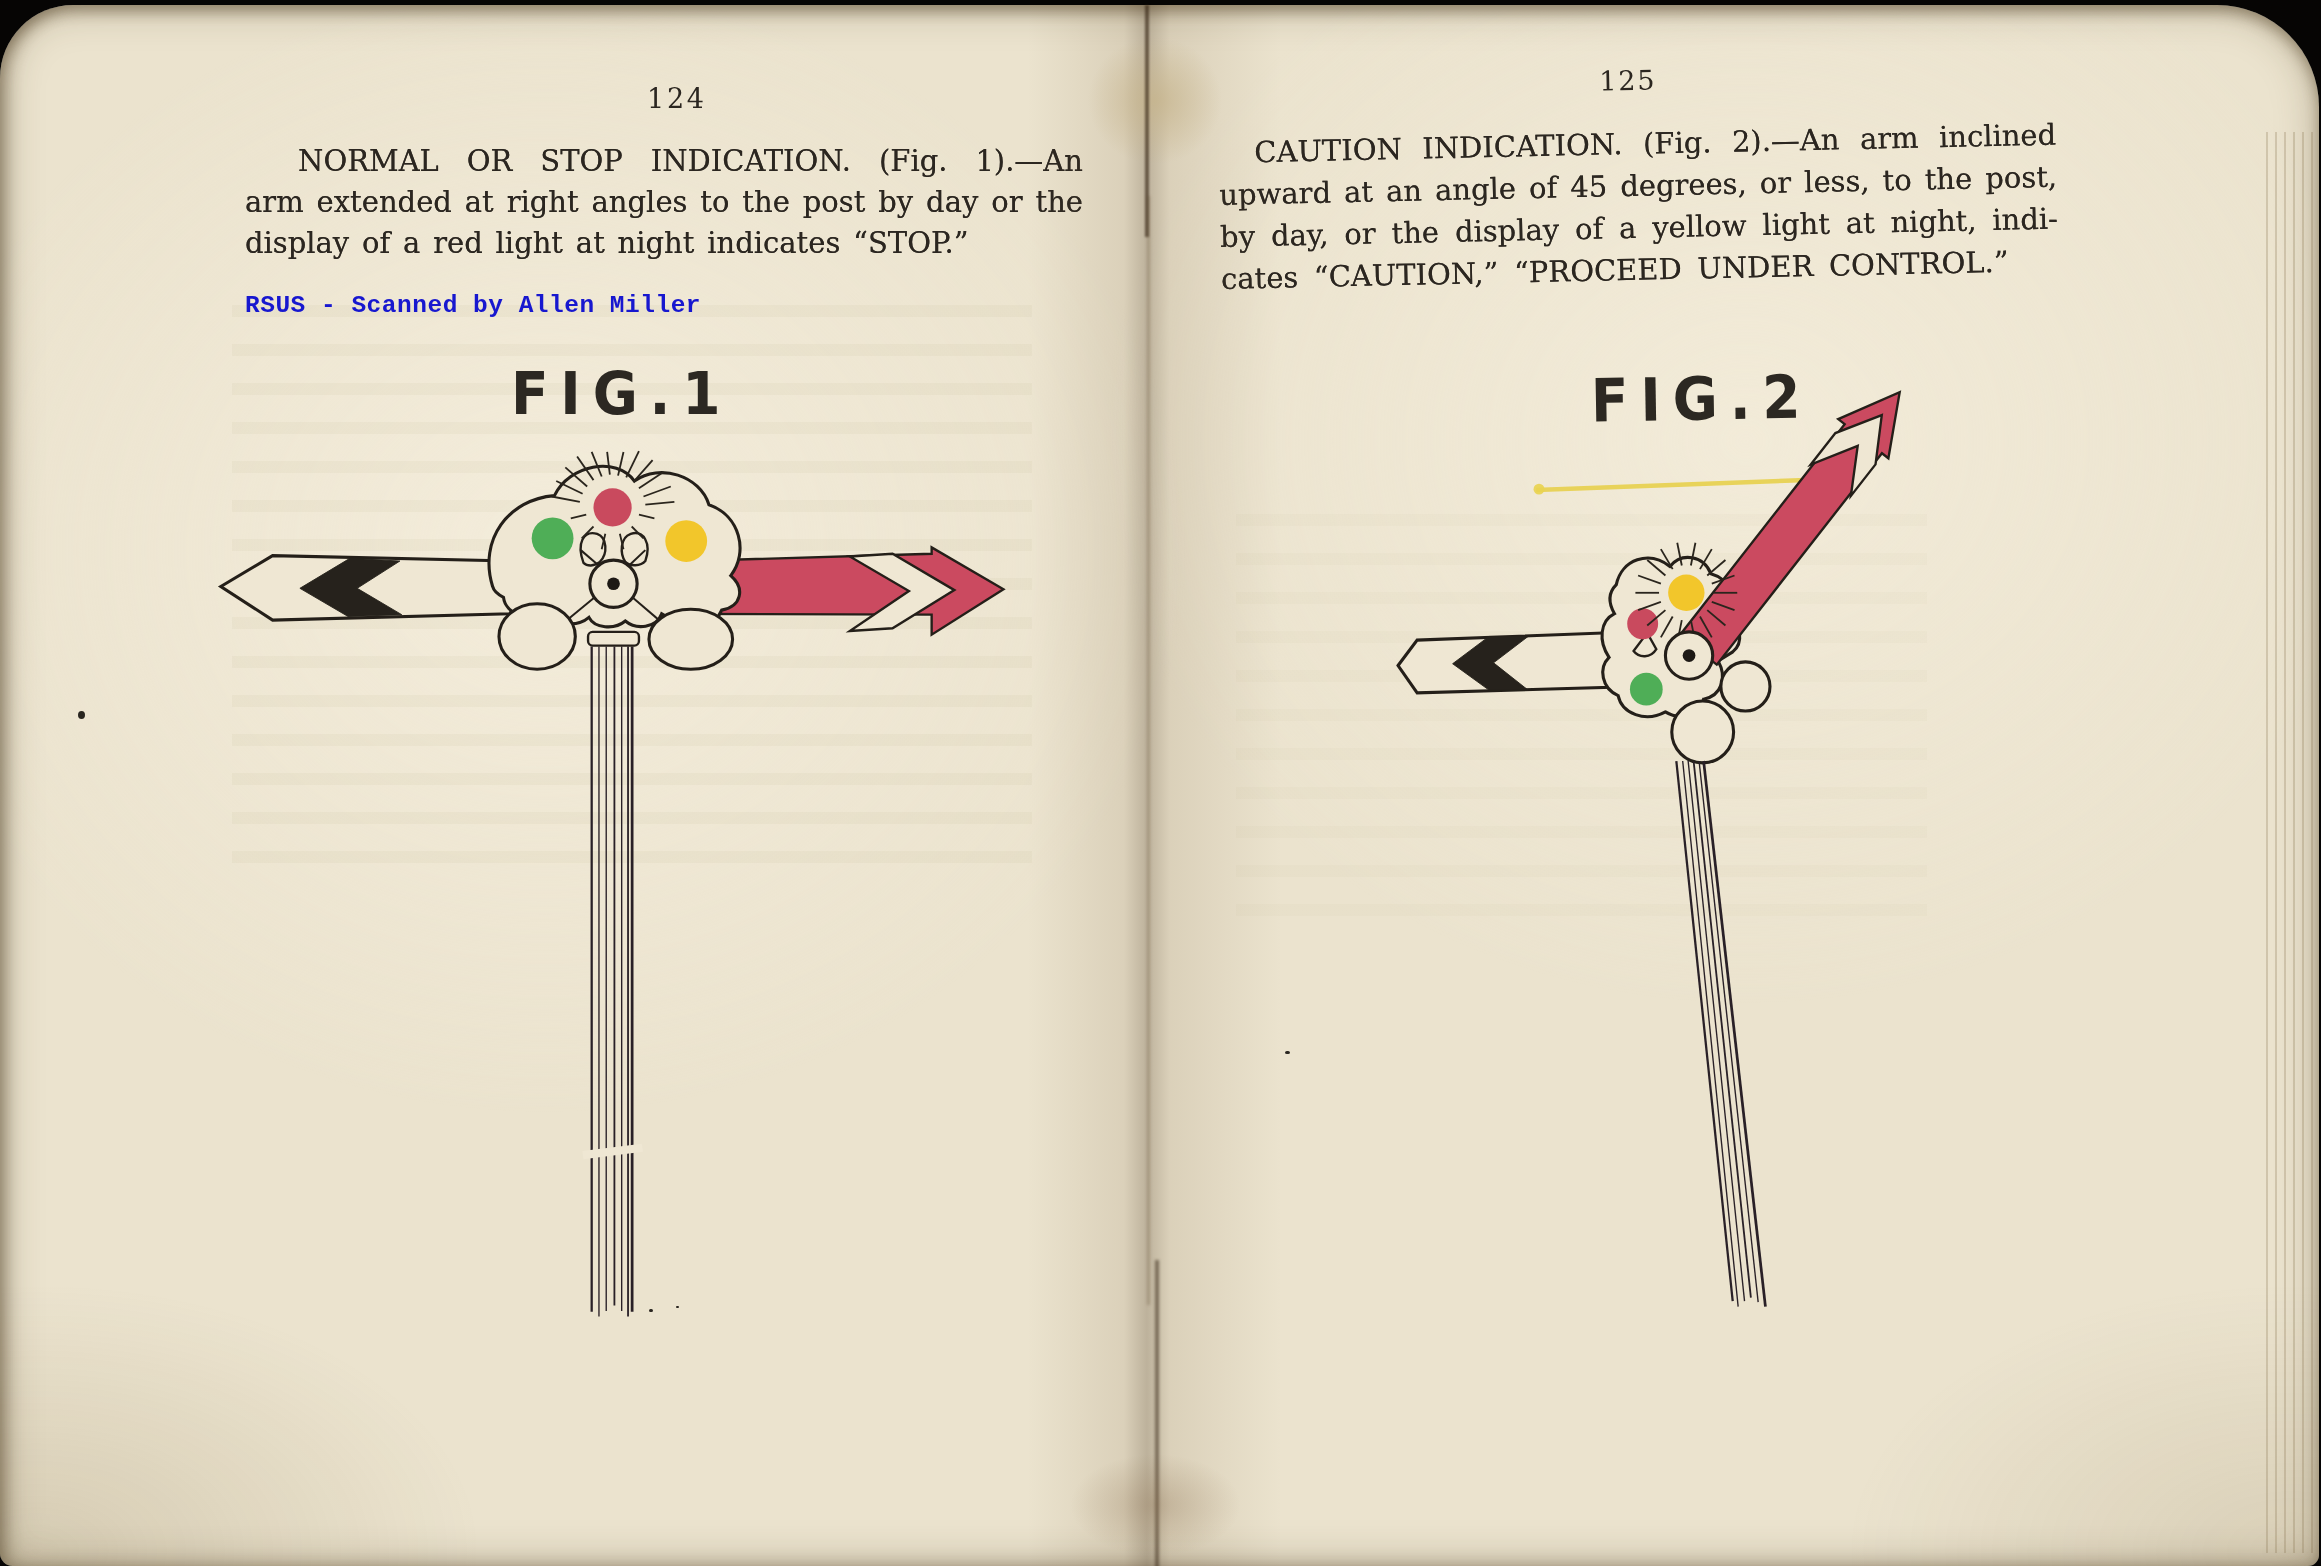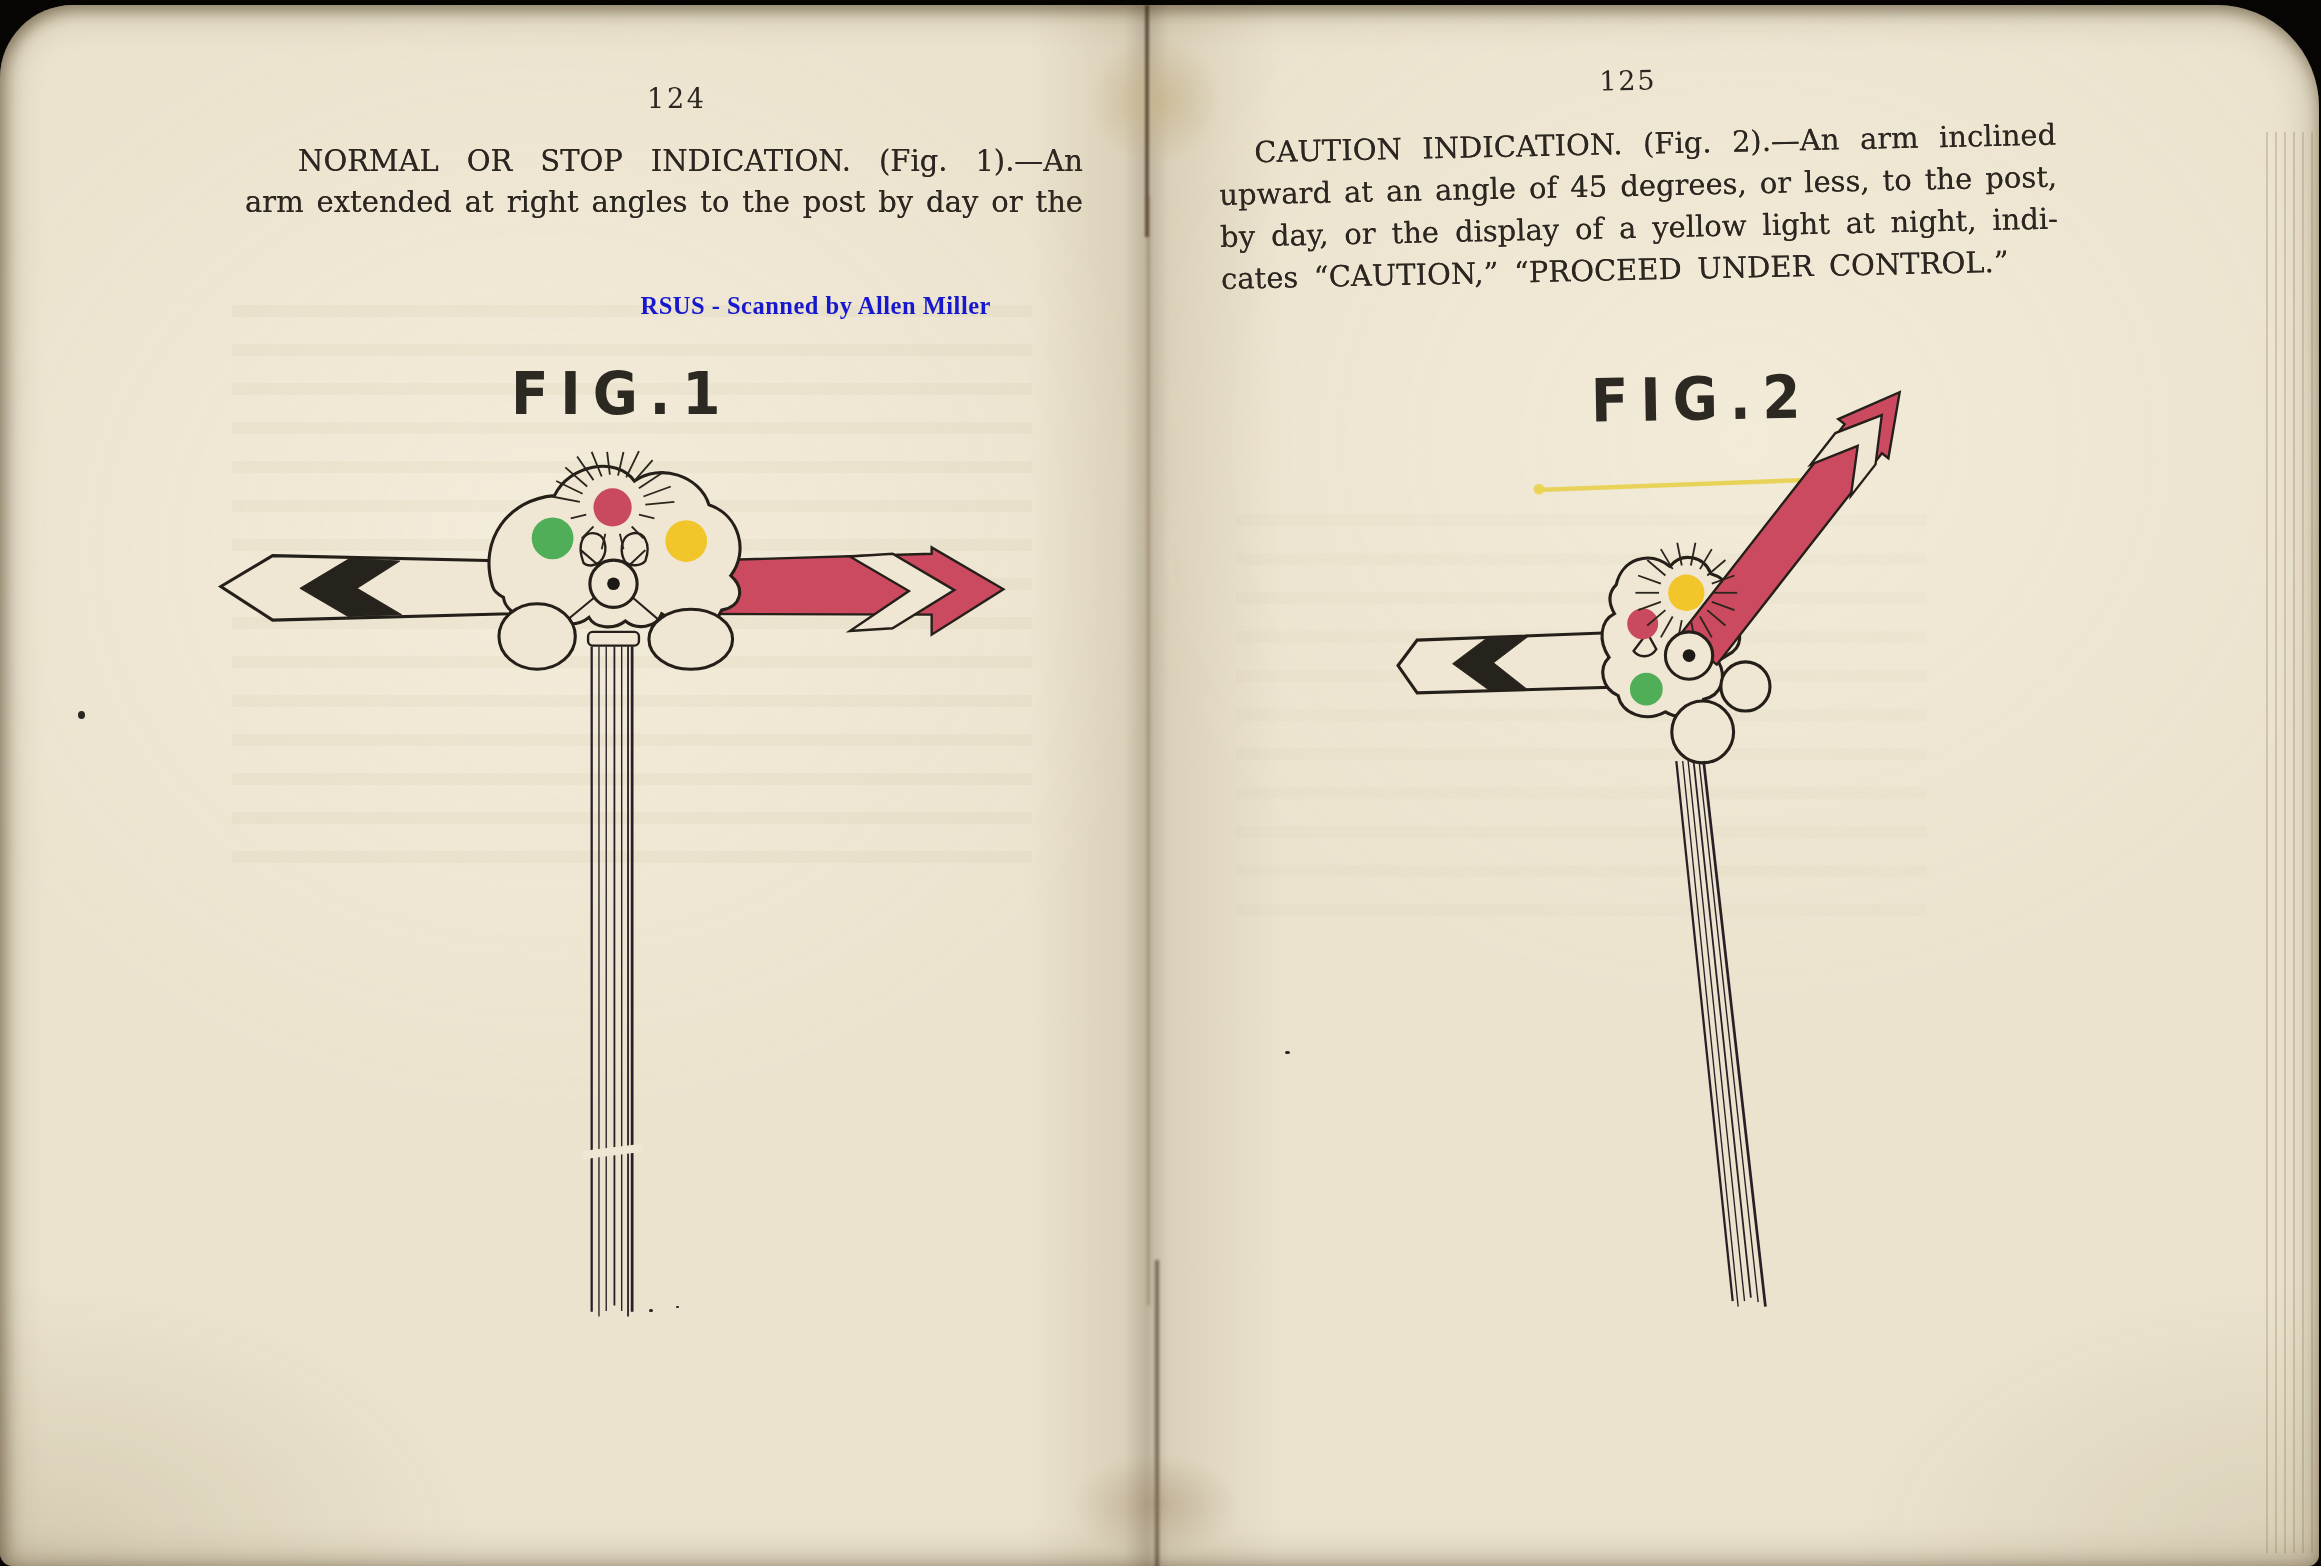--- a/index.html
+++ b/index.html
@@ -33,22 +33,22 @@
   .bleed.right{left:1236px;top:509px;width:691px;height:427px;opacity:.3;}
   
   .pagenum{position:absolute;font-size:27px;letter-spacing:2.7px;color:var(--ink,#2b2620);}
   #pagenum-left{left:647px;top:78px;width:55px;text-align:left;}
   .para{font-size:29px;line-height:41px;color:var(--ink,#2b2620);
         text-shadow:0 0 0.5px rgba(43,38,32,.8);}
   #para-left{position:absolute;left:245px;top:136px;width:838px;}
   .pline{text-align:justify;text-align-last:justify;}
   .pline.noj{text-align:left;text-align-last:left;word-spacing:3.6px;}
   .pline.indent{padding-left:53px;}
-  #scan-credit{position:absolute;left:245px;top:287px;width:746px;text-align:right;
-      font-family:Liberation Serif, serif;font-weight:bold;font-size:24.5px;letter-spacing:0.5px;
+  #scan-credit{position:absolute;left:245px;top:287px;width:746px;text-align:left;
+      font-family:Liberation Mono, monospace;font-weight:bold;font-size:24.5px;letter-spacing:0.5px;
       color:var(--scan-credit-blue,#1717cf);}
   .figlabel{position:absolute;font-family:"DejaVu Sans", sans-serif;font-weight:bold;font-size:55px;
       letter-spacing:11.8px;color:#2c2822;transform:scaleY(1.08);}
   #figlabel-1{left:511px;top:356px;}
   #figlabel-2{left:1591px;top:362px;transform:scaleY(1.08) rotate(-1deg);}
   #right-block{position:absolute;left:1191px;top:60px;width:873px;transform:rotate(-1.25deg);
       transform-origin:50% 0;color:var(--ink,#2b2620);}
   #pagenum-right{text-align:center;font-size:27px;letter-spacing:1.8px;margin-bottom:27px;}
   #para-right{width:838px;margin-left:25.5px;line-height:42px;}
   
@@ -73,20 +73,21 @@
   <div class="book">
 
     <div class="bleed left"></div>
     <div class="bleed right"></div>
 
     <div class="pagenum" id="pagenum-left">124</div>
 
     <div class="para" id="para-left">
       <div class="pline indent">NORMAL OR STOP INDICATION.  (Fig. 1).—An</div>
       <div class="pline">arm extended at right angles to the post by day or the</div>
+      <div class="pline noj">display of a red light at night indicates “STOP.”</div>
     </div>
 
     <div id="scan-credit">RSUS - Scanned by Allen Miller</div>
 
     <div class="figlabel" id="figlabel-1">FIG.1</div>
 
     <svg class="fig" style="left:209px;top:445px" width="809" height="882" viewBox="0 0 890 970">
 
       <g>
         <polygon class="paperfill ln3" points="13,150 70,116 332,122 332,180 70,187"></polygon>

